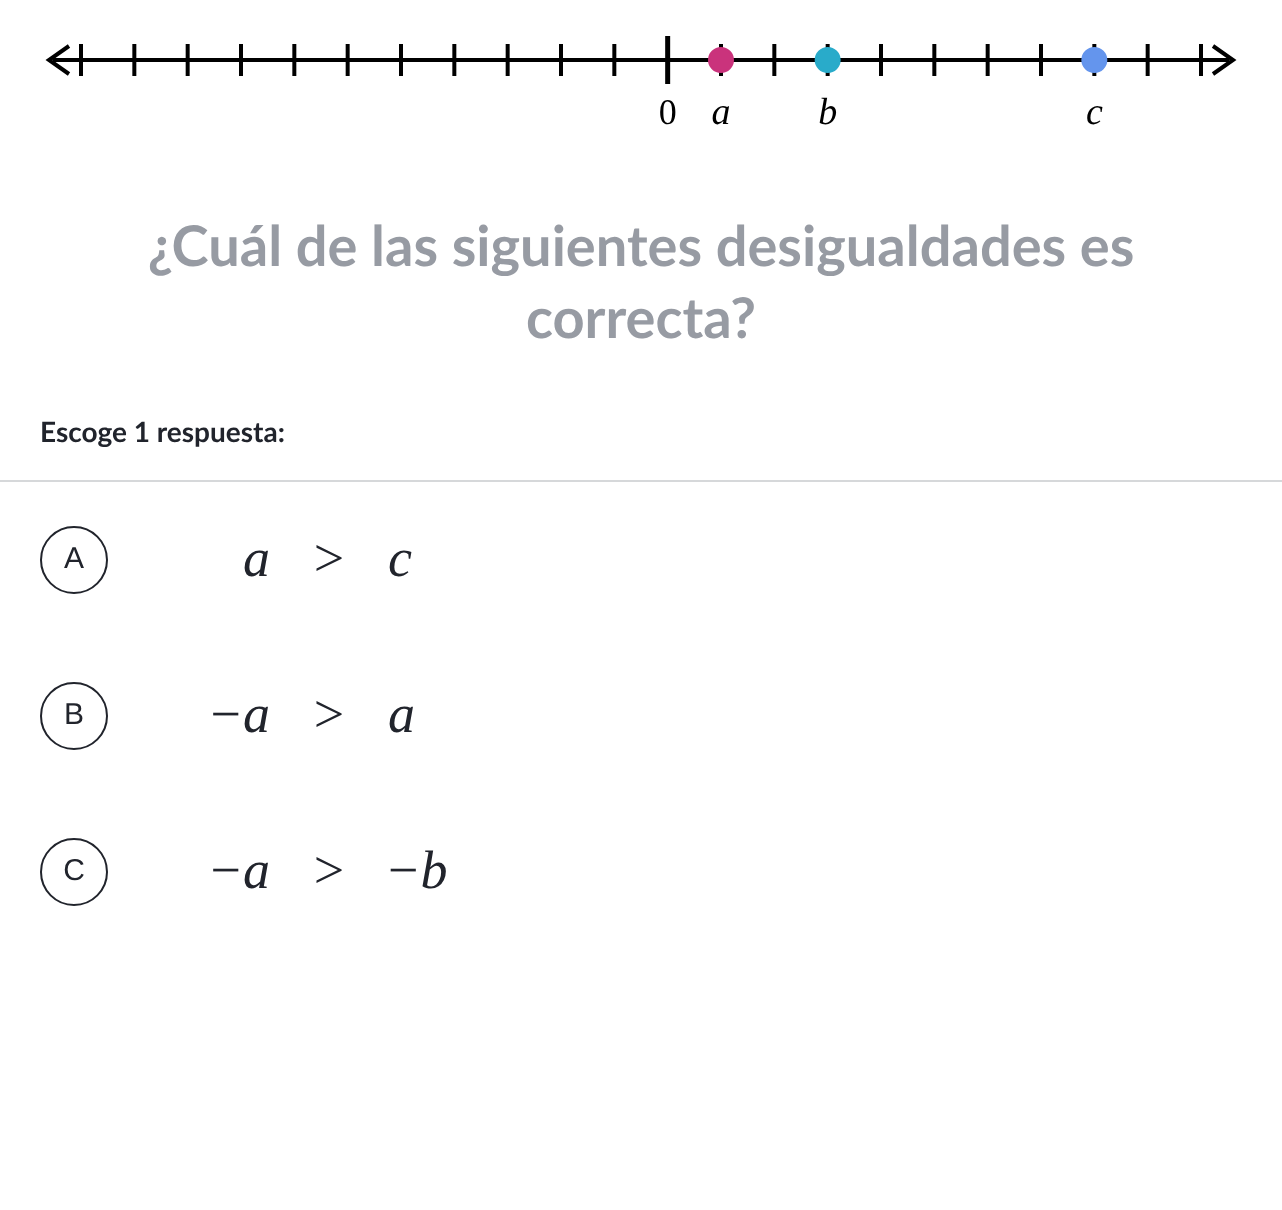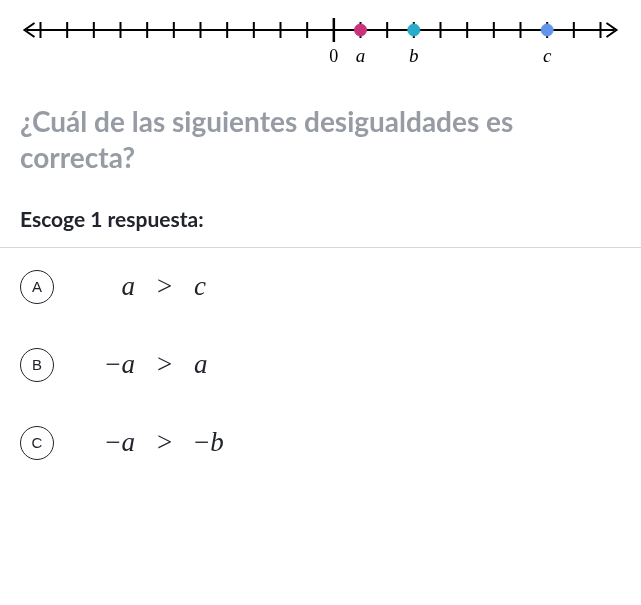--- a/index.html
+++ b/index.html
@@ -15,24 +15,25 @@
   .numberline-wrap {
     padding: 10px 20px 0 20px;
   }
   .numberline { width: 100%; height: 70px; }
   .question {
     padding: 20px 20px 0 20px;
     font-size: 28px;
     font-weight: 700;
     color: #979ba3;
     line-height: 1.3;
+    text-align: center;
   }
   .instruction {
     padding: 30px 20px 16px 20px;
-    font-size: 21px;
+    font-size: 14px;
     font-weight: 700;
     color: #21242c;
   }
   .divider {
     border: none;
     border-top: 1px solid #d6d8da;
     margin: 0;
   }
   .choice {
     display: flex;

